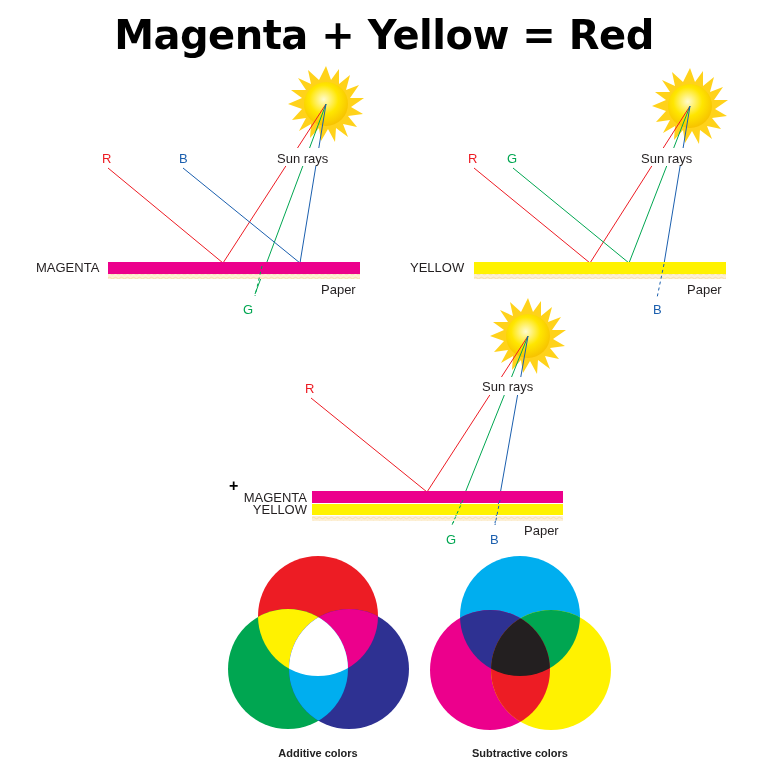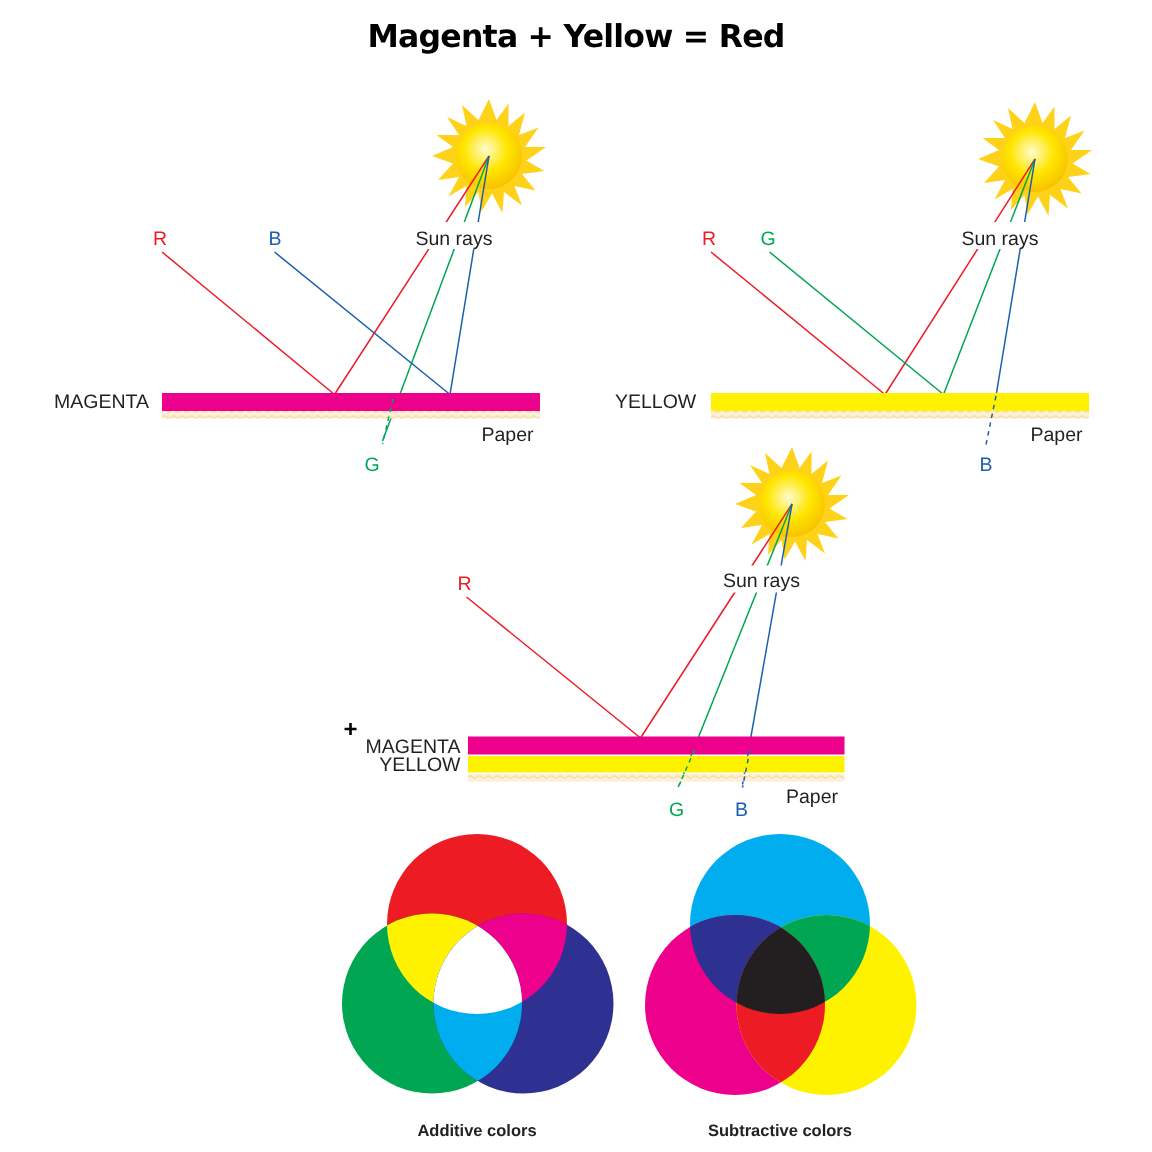--- a/index.html
+++ b/index.html
@@ -1,17 +1,17 @@
 <!DOCTYPE html>
 <html><head>
 <meta charset="utf-8">
 <style>
   html,body{margin:0;padding:0;background:#ffffff;}
   body{width:768px;height:768px;position:relative;overflow:hidden;font-family:"Liberation Sans",sans-serif;}
-  .title{position:absolute;left:0;top:12px;width:768px;text-align:center;font-family:"DejaVu Sans",sans-serif;font-weight:bold;font-size:21px;color:#000;letter-spacing:-0.5px;}
+  .title{position:absolute;left:0;top:12px;width:768px;text-align:center;font-family:"DejaVu Sans",sans-serif;font-weight:bold;font-size:40px;color:#000;letter-spacing:-0.5px;}
   svg{position:absolute;left:0;top:0;}
   .lbl{font-family:"Liberation Sans",sans-serif;font-size:13px;}
   .cap{font-family:"Liberation Sans",sans-serif;font-size:11px;font-weight:bold;fill:#222;}
 </style>
 </head>
 <body>
 
 <div class="title">Magenta + Yellow = Red</div>
 
 <svg width="768" height="768" viewBox="0 0 768 768">

